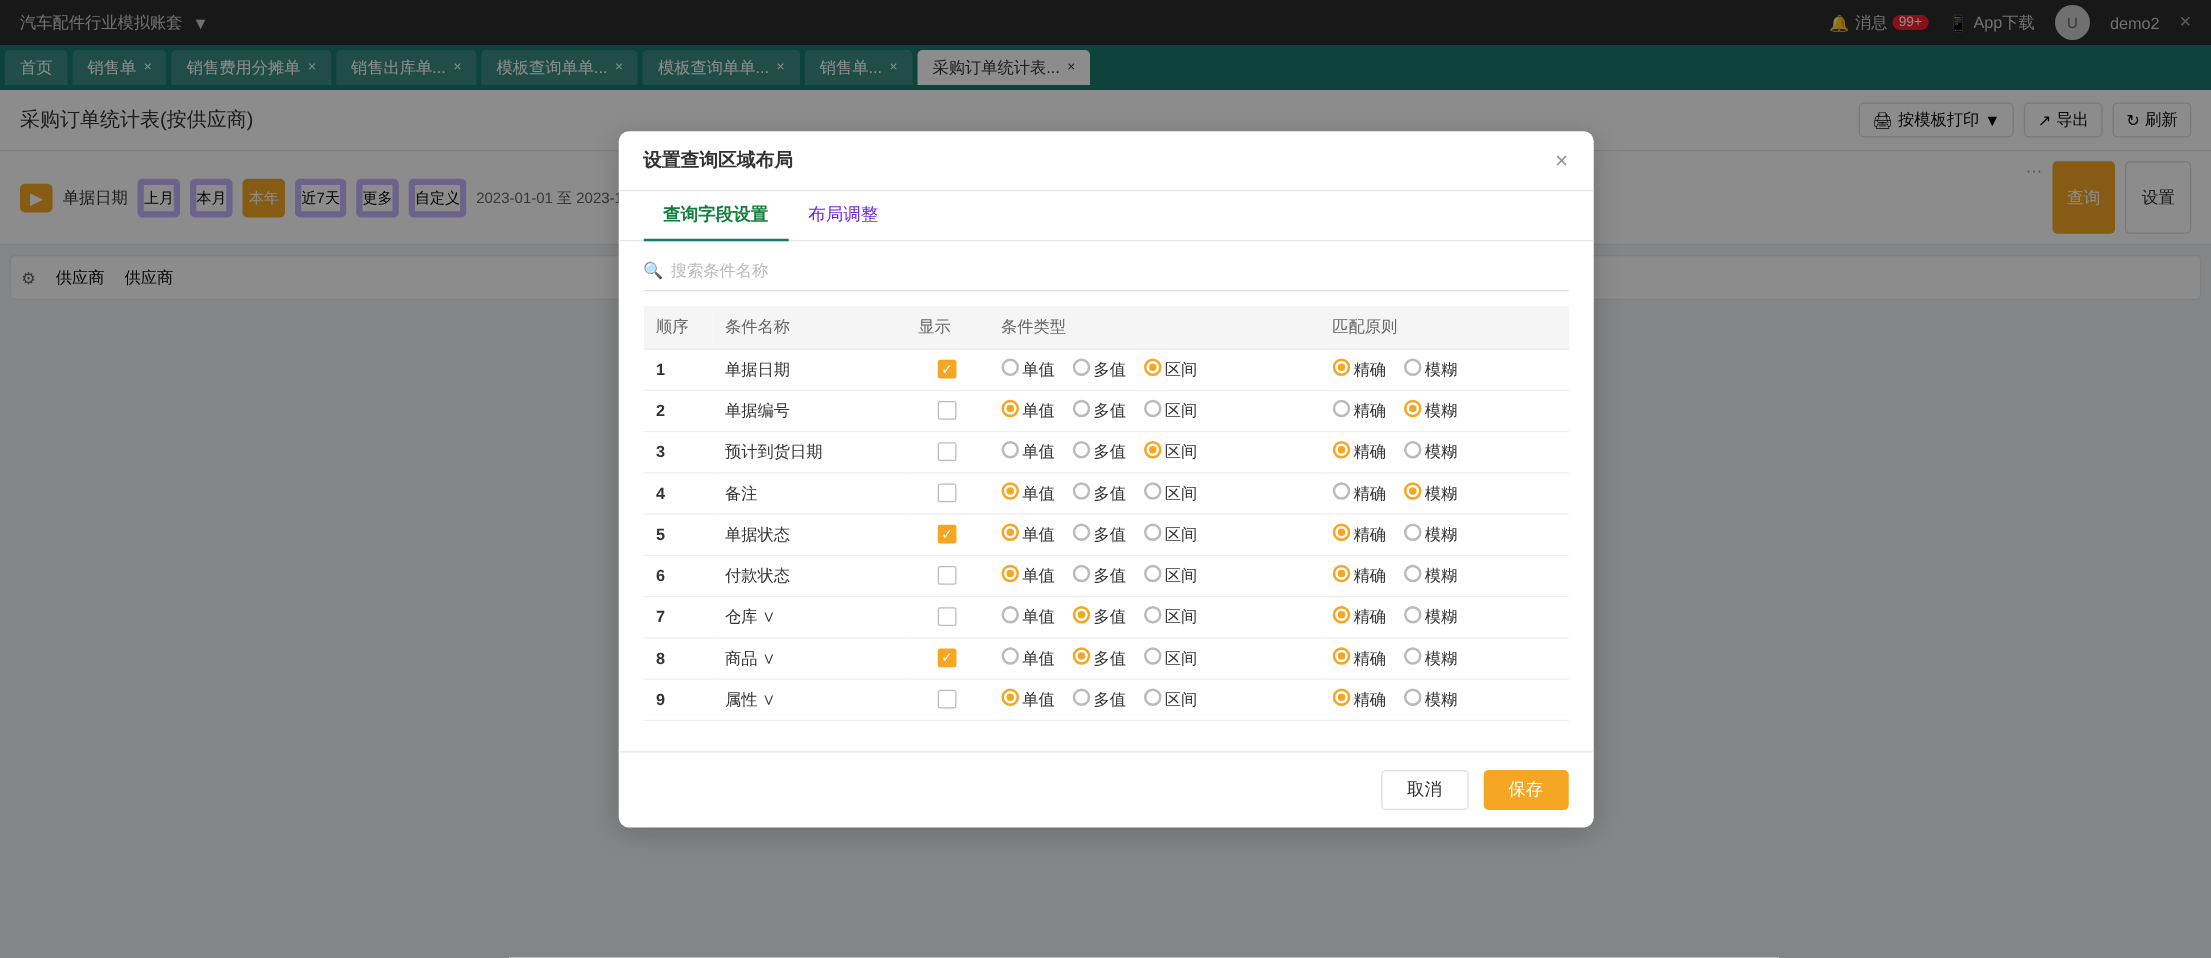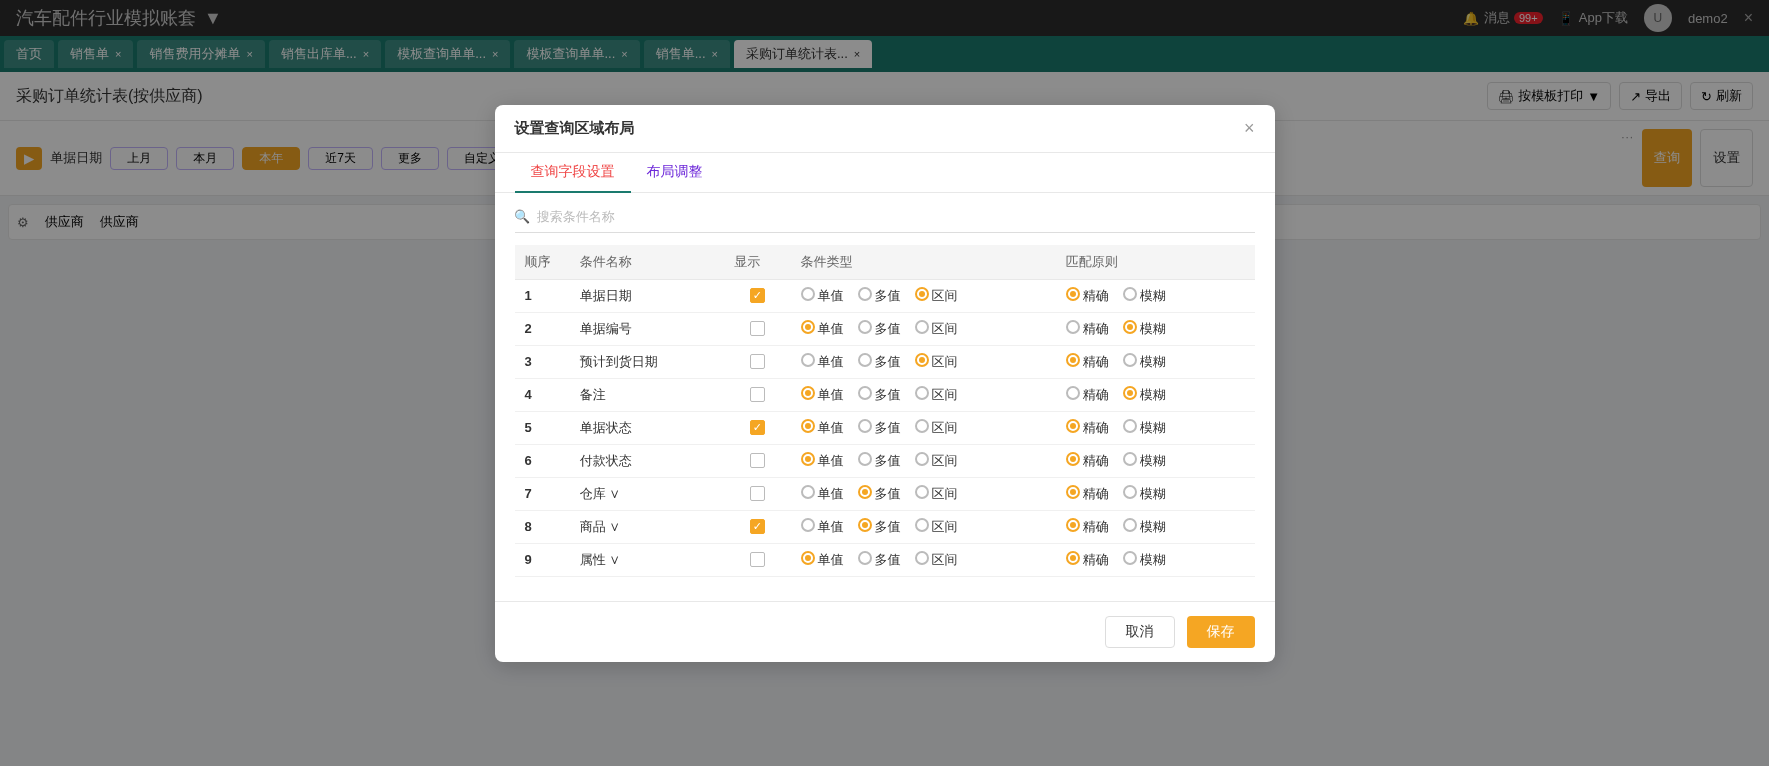--- a/index.html
+++ b/index.html
@@ -8,21 +8,21 @@
     
     .top-nav {
       background: #2d2d2d;
       height: 36px;
       display: flex;
       align-items: center;
       justify-content: space-between;
       padding: 0 16px;
       color: #ccc;
     }
-    .top-nav-left { display: flex; align-items: center; gap: 8px; font-size: 18px; }
+    .top-nav-left { display: flex; align-items: center; gap: 8px; font-size: 13px; }
     .top-nav-right { display: flex; align-items: center; gap: 16px; font-size: 13px; color: #ccc; }
     .top-nav-right .msg-icon, .top-nav-right .app-icon { display: flex; align-items: center; gap: 4px; cursor: pointer; }
     .badge { background: #f5222d; color: #fff; border-radius: 10px; padding: 0 5px; font-size: 11px; }
     .user-avatar { width: 28px; height: 28px; border-radius: 50%; background: #ccc; display: inline-flex; align-items: center; justify-content: center; color: #666; font-size: 12px; }
     .close-top { cursor: pointer; font-size: 16px; color: #aaa; }
 
     
     .tab-bar {
       background: #1a7a6e;
       height: 36px;
@@ -80,21 +80,21 @@
     .filter-bar {
       background: #fff;
       padding: 8px 16px;
       display: flex;
       align-items: center;
       gap: 8px;
       border-bottom: 1px solid #e8e8e8;
     }
     .filter-toggle { background: #f5a623; color: #fff; border: none; border-radius: 4px; padding: 4px 8px; cursor: pointer; }
     .date-label { font-size: 13px; color: #333; }
-    .date-btn { padding: 2px 16px; border: 1px solid #c4b5fd; border-radius: 4px; cursor: pointer; font-size: 12px; background: #fff; }
+    .date-btn { padding: 2px 0; border: 5px solid #c4b5fd; border-radius: 4px; cursor: pointer; font-size: 12px; background: #fff; }
     .date-btn.active { background: #f5a623; color: #fff; border-color: #f5a623; }
     .date-range { font-size: 12px; color: #666; }
     .filter-actions { margin-left: auto; display: flex; gap: 8px; }
     .btn-query { background: #f5a623; color: #fff; border: none; border-radius: 4px; padding: 20px 12px; cursor: pointer; }
     .btn-set { background: #fff; color: #333; border: 1px solid #ddd; border-radius: 4px; padding: 4px 12px; cursor: pointer; }
 
     
     .table-header {
       background: #fff;
       margin: 8px;
@@ -144,21 +144,21 @@
       border-bottom: 1px solid #e8e8e8;
     }
     .modal-tab {
       padding: 10px 16px;
       cursor: pointer;
       font-size: 14px;
       color: #6d28d9;
       border-bottom: 2px solid transparent;
       margin-bottom: -1px;
     }
-    .modal-tab.active { color: #ef4444; border-bottom-color: #1a7a6e; font-weight: 400; }
+    .modal-tab.active { color: #15803d; border-bottom-color: #1a7a6e; font-weight: 700; }
 
     .modal-body { padding: 16px 20px; overflow-y: auto; flex: 1; }
 
     
     .modal-search {
       display: flex;
       align-items: center;
       border-bottom: 1px solid #ddd;
       padding-bottom: 8px;
       margin-bottom: 12px;

